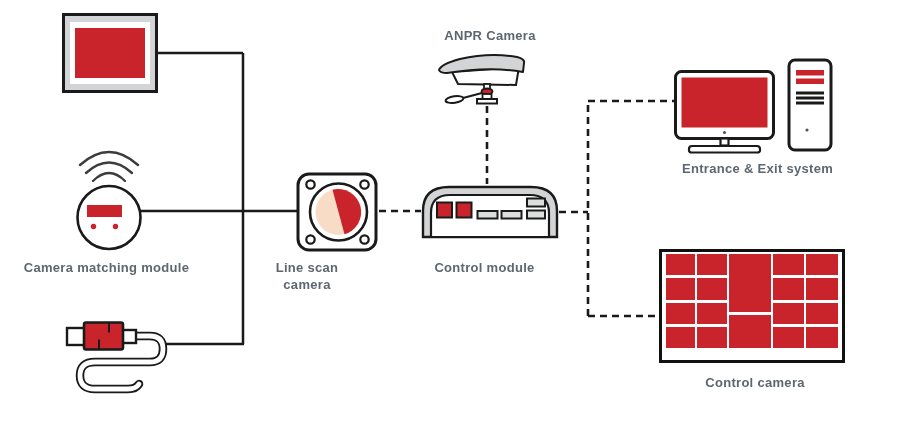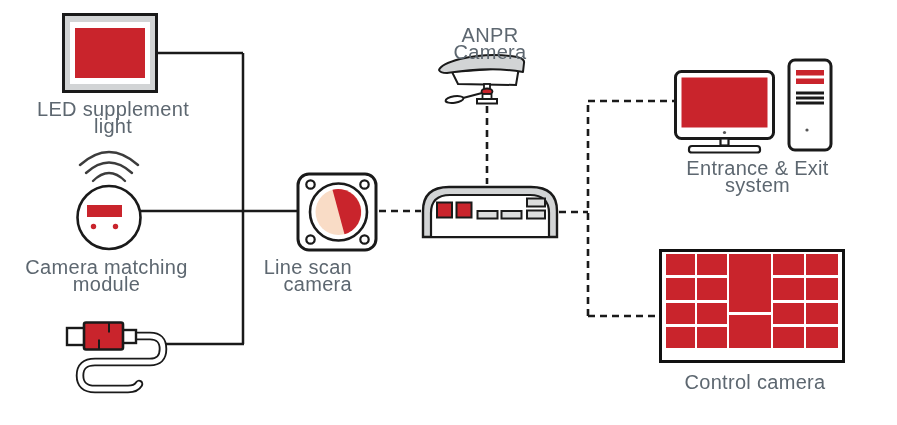--- a/index.html
+++ b/index.html
@@ -10,24 +10,24 @@
     --label:#5d6770;
   }
   html,body{margin:0;padding:0;background:#fff;}
   #canvas{
     position:relative;width:897px;height:425px;background:#fff;overflow:hidden;
     font-family:"Liberation Sans",sans-serif;
   }
   .abs{position:absolute;}
   .lbl{
     position:absolute;
-    font-size:20px;line-height:17px;letter-spacing:.3px;
-    color:var(--label);text-align:center;white-space:pre-line;
+    font-size:13px;line-height:17px;letter-spacing:.3px;
+    color:var(--label);text-align:center;white-space:pre-line;font-weight:bold;
   }
-  .lbl.left{text-align:right;}
+  .lbl.left{text-align:center;}
   svg{display:block;}
   .f-red{fill:var(--red);}
   .f-gray{fill:var(--device-gray);}
   .f-lgray{fill:#dcdddd;}
   .f-peach{fill:var(--peach);}
   .f-white{fill:#fff;}
   .f-none{fill:none;}
   .sk{stroke:var(--wire);}
   .sk-soft{stroke:#3c3c3c;}
   
@@ -66,21 +66,20 @@
     </g>
   </svg>
 
   <div class="abs" style="left:62px;top:13px">
     <svg width="96" height="80" viewBox="0 0 96 80">
       <rect x="1.5" y="1.5" width="93" height="77" class="f-gray sk" stroke-width="3"></rect>
       <rect x="8" y="9" width="80" height="62" class="f-white"></rect>
       <rect x="13" y="15" width="70" height="50" class="f-red"></rect>
     </svg>
   </div>
-  <div class="lbl" style="left:30px;top:101px;width:166px">LED supplement light</div>
 
   <div class="abs" style="left:72px;top:145px">
     <svg width="80" height="112" viewBox="0 0 80 112">
       <g class="f-none sk-soft" stroke-width="2.4" stroke-linecap="round">
         <path d="M 8 20 Q 37 -6 66 20"></path>
         <path d="M 14 28 Q 37 7 60 28"></path>
         <path d="M 21 36 Q 37 20 53 36"></path>
       </g>
       <circle cx="37" cy="72.5" r="31.5" class="f-white sk" stroke-width="2.6"></circle>
       <rect x="15" y="60" width="35" height="12" class="f-red"></rect>
@@ -135,20 +134,21 @@
       <path d="M 3 54 L 3 28 Q 3 4 29 4 L 111 4 Q 137 4 137 28 L 137 54 Z" class="f-gray sk" stroke-width="2.4"></path>
       <path d="M 11 54 L 11 30 Q 11 12 30 12 L 110 12 Q 129 12 129 30 L 129 54 Z" class="f-white sk" stroke-width="2.2"></path>
       <rect x="17" y="19.5" width="15" height="15" class="f-red sk" stroke-width="2"></rect>
       <rect x="36.5" y="19.5" width="15" height="15" class="f-red sk" stroke-width="2"></rect>
       <rect x="57.5" y="28" width="20" height="7.5" class="f-lgray sk" stroke-width="2"></rect>
       <rect x="81.5" y="28" width="20" height="7.5" class="f-lgray sk" stroke-width="2"></rect>
       <rect x="107" y="15.5" width="18" height="8" class="f-lgray sk" stroke-width="2"></rect>
       <rect x="107" y="27.5" width="18" height="8" class="f-lgray sk" stroke-width="2"></rect>
     </svg>
   </div>
+  <div class="lbl" style="left:412px;top:259px;width:145px">Control module</div>
 
   <div class="abs" style="left:672px;top:58px">
     <svg width="165" height="97" viewBox="0 0 165 97">
       <rect x="3.5" y="13.5" width="98" height="67" rx="6" class="f-white sk" stroke-width="3"></rect>
       <rect x="9.5" y="19.5" width="86" height="50" class="f-red"></rect>
       <circle cx="52.5" cy="74.5" r="1.6" fill="#555"></circle>
       <rect x="48.5" y="80.5" width="8" height="7" class="f-white sk" stroke-width="2.2"></rect>
       <path d="M 20 88 H 85 Q 88 88 88 91 L 88 92.5 Q 88 94.5 85 94.5 H 20 Q 17 94.5 17 92.5 L 17 91 Q 17 88 20 88 Z" class="f-white sk" stroke-width="2.2"></path>
       <rect x="117" y="2" width="42" height="90" rx="6" class="f-white sk" stroke-width="3"></rect>
       <rect x="124" y="12" width="28" height="5.5" class="f-red"></rect>

